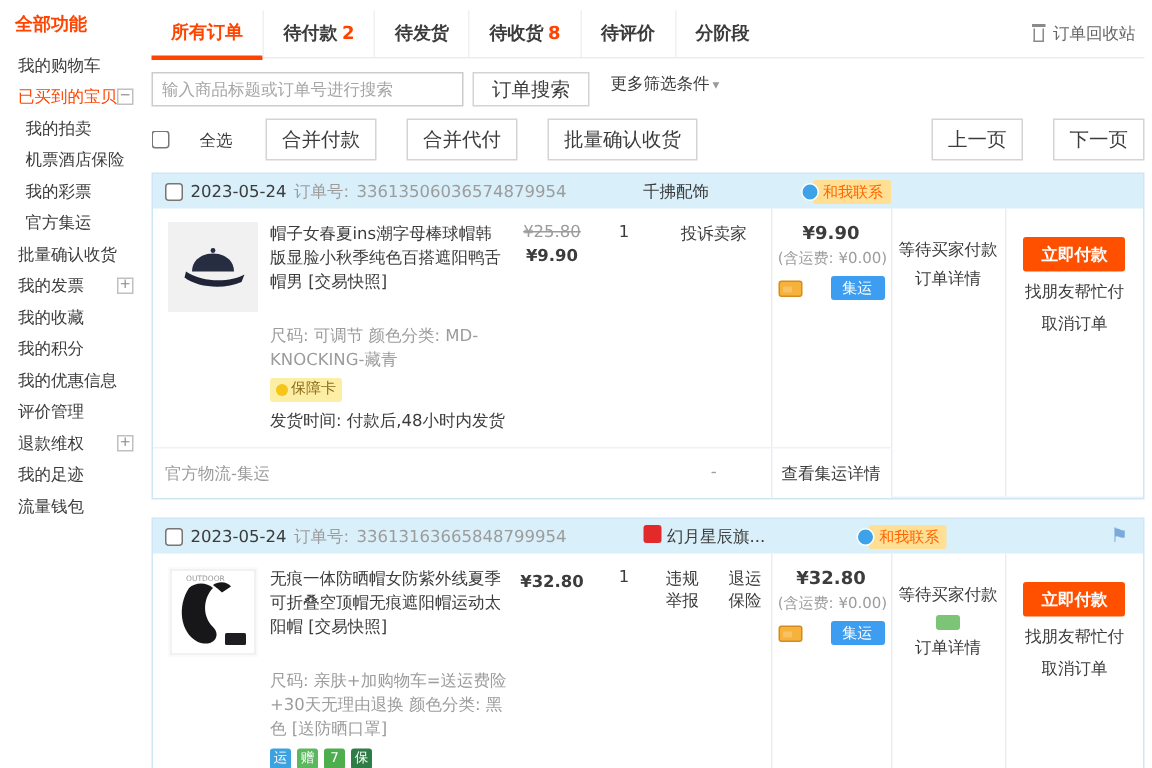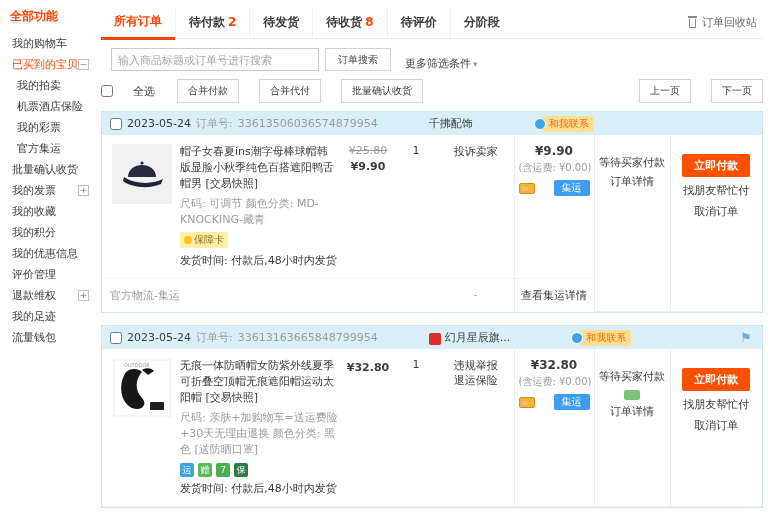--- a/index.html
+++ b/index.html
@@ -19,70 +19,70 @@
   
   .main{flex:1;min-width:0;padding:6px 5px 0 6px}
 
   .tabs{display:flex;align-items:center;border-bottom:1px solid #ededed}
   .tab{padding:7px 13px;font-size:12px;font-weight:bold;cursor:pointer;position:relative}
   .tab + .tab{border-left:1px solid #f0f0f0}
   .tab.active{color:#f40;border-bottom:3px solid #f40;margin-bottom:-2px}
   .badge-num{color:#f40;margin-left:3px;font-weight:bold}
   .recycle{margin-left:auto;color:#666;display:flex;align-items:center;gap:4px;cursor:pointer;padding-right:6px}
 
-  .search-row{display:flex;align-items:flex-end;margin:9px 0 8px 10px}
+  .search-row{display:flex;align-items:flex-start;margin:9px 0 8px 0}
   .search-input{width:208px;height:23px;border:1px solid #ccc;padding:0 6px;font-size:11px;color:#3c3c3c;outline:none}
   .search-input::placeholder{color:#a6a6a6}
-  .btn{border:1px solid #d4d4d4;background:#fff;font-size:10px;color:#3c3c3c;padding:4px 10px;cursor:pointer}
+  .btn{border:1px solid #d4d4d4;background:#fff;font-size:13px;color:#3c3c3c;padding:4px 10px;cursor:pointer}
   .search-btn{margin-left:6px;height:23px;padding:0 12px}
   .more-filter{margin-left:14px;color:#3c3c3c;cursor:pointer}
   .caret{color:#9a9a9a;font-size:9px;margin-left:2px}
 
   table.cols{width:100%;border-collapse:collapse;table-layout:fixed}
   .thead td{background:#f2f2f2;color:#7d7d7d;text-align:center;height:24px;vertical-align:middle;padding:0}
   .thead .c-prod{text-align:center}
 
   .toolbar{display:flex;align-items:center;margin:8px 0;gap:20px}
   .toolbar label{margin-right:2px;cursor:pointer}
   .toolbar .spacer{flex:1}
   input[type=checkbox]{width:12px;height:12px;cursor:pointer}
 
   
   .order{border:1px solid #cfe6f6;margin-bottom:12px;background:#fff}
   .order-head{display:flex;align-items:center;background:#d9effa;height:23px;padding:0 8px;gap:5px}
   .oh-date{font-weight:normal}
   .oh-dim{color:#9c9c9c}
-  .oh-shop{margin-left:46px;display:flex;align-items:flex-end;gap:4px;max-width:120px;white-space:nowrap}
+  .oh-shop{margin-left:46px;display:flex;align-items:flex-start;gap:4px;max-width:120px;white-space:nowrap}
   .shop-ico{width:12px;height:12px;border-radius:2px;background:#e32a2a;flex-shrink:0}
   .oh-contact{margin-left:56px;display:flex;align-items:center;cursor:pointer}
   .ww-circle{width:12px;height:12px;border-radius:50%;background:#3da2e8;border:1px solid #fff;position:relative;z-index:1}
   .contact-pill{background:#ffdf94;color:#f60;font-size:10px;padding:1px 5px 1px 7px;margin-left:-4px;border-radius:2px;white-space:nowrap}
   .oh-flag{margin-left:auto;color:#7aa9dd;font-size:13px;cursor:pointer;padding-right:2px}
 
   td{vertical-align:top;padding:9px 4px;border-bottom:1px solid #eef2f7}
   tr.last td{border-bottom:none}
   .c-paid,.c-status,.c-op{border-left:1px solid #e9eef4;text-align:center}
   .c-price,.c-qty,.c-act{text-align:center}
 
   .prod{display:flex;gap:8px;padding-left:6px}
   .prod-img{width:60px;height:60px;flex-shrink:0;cursor:pointer;display:block}
   .prod-info{flex:1;min-width:0;line-height:1.45}
   .p-title{color:#3c3c3c;cursor:pointer}
-  .p-attrs{color:#9c9c9c;margin-top:4px}
+  .p-attrs{color:#9c9c9c;margin-top:20px}
   .yellow-badge{display:inline-flex;align-items:center;gap:2px;background:#fdeea6;color:#8a6d1d;font-size:10px;padding:1px 4px;border-radius:2px;margin-top:4px}
   .yb-dot{width:8px;height:8px;border-radius:50%;background:#f5c518;display:inline-block}
   .svc-row{display:flex;gap:4px;margin-top:5px}
   .svc{width:14px;height:14px;border-radius:2px;color:#fff;font-size:9px;line-height:14px;text-align:center}
   .svc-0{background:#3da2e0}.svc-1{background:#5cb85c}.svc-2{background:#4cae4c}.svc-3{background:#2f7d46}
   .ship-time{margin-top:4px;color:#3c3c3c}
 
   .price-strike{color:#9c9c9c;text-decoration:line-through}
   .price-now{font-weight:bold;margin-top:3px}
   .link{cursor:pointer;color:#3c3c3c}
-  .act-links{display:flex;flex-direction:column;gap:0;align-items:center}
+  .act-links{display:flex;flex-direction:row;gap:16px;align-items:center}
 
   .paid-amt{font-weight:bold;font-size:12px}
   .paid-fee{color:#9c9c9c;font-size:10px;margin-top:3px;white-space:nowrap}
   .paid-badges{display:flex;align-items:center;justify-content:space-between;gap:4px;margin-top:5px}
   .card-ico{width:16px;height:11px;background:#f7b23c;border:1px solid #d58c1e;border-radius:2px;position:relative}
   .card-ico::after{content:"";position:absolute;left:2px;top:3px;width:6px;height:4px;background:#fff3}
   .jiyun{background:#3d9df0;color:#fff;font-size:10px;padding:1px 8px;border-radius:2px}
 
   .status-cell{padding-top:12px;line-height:1.3;display:flex;flex-direction:column;align-items:center;gap:5px}
   .promo-ico{width:16px;height:10px;background:#7cc576;border-radius:2px}

